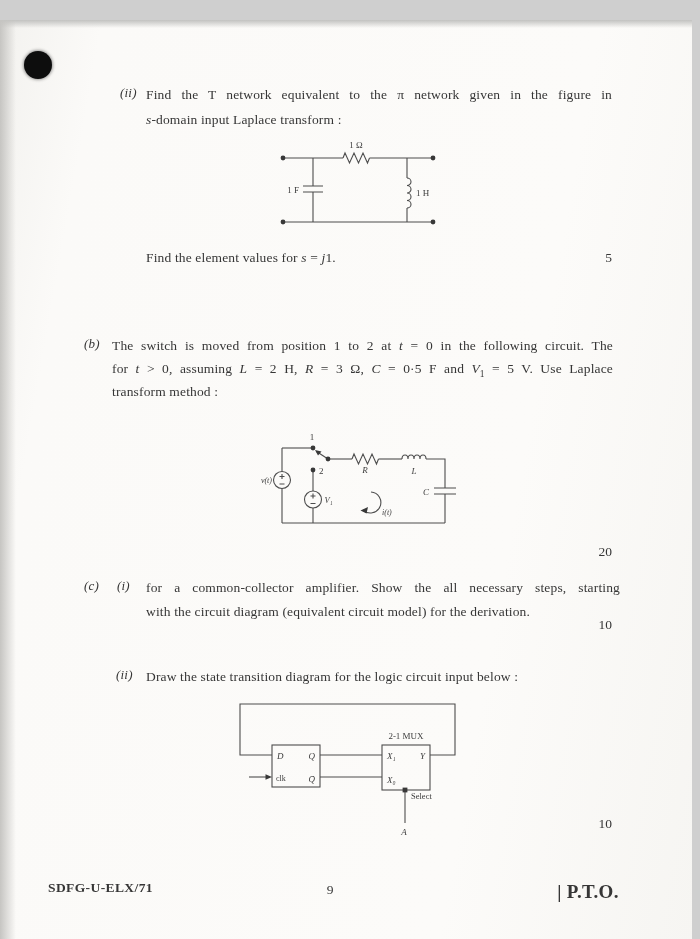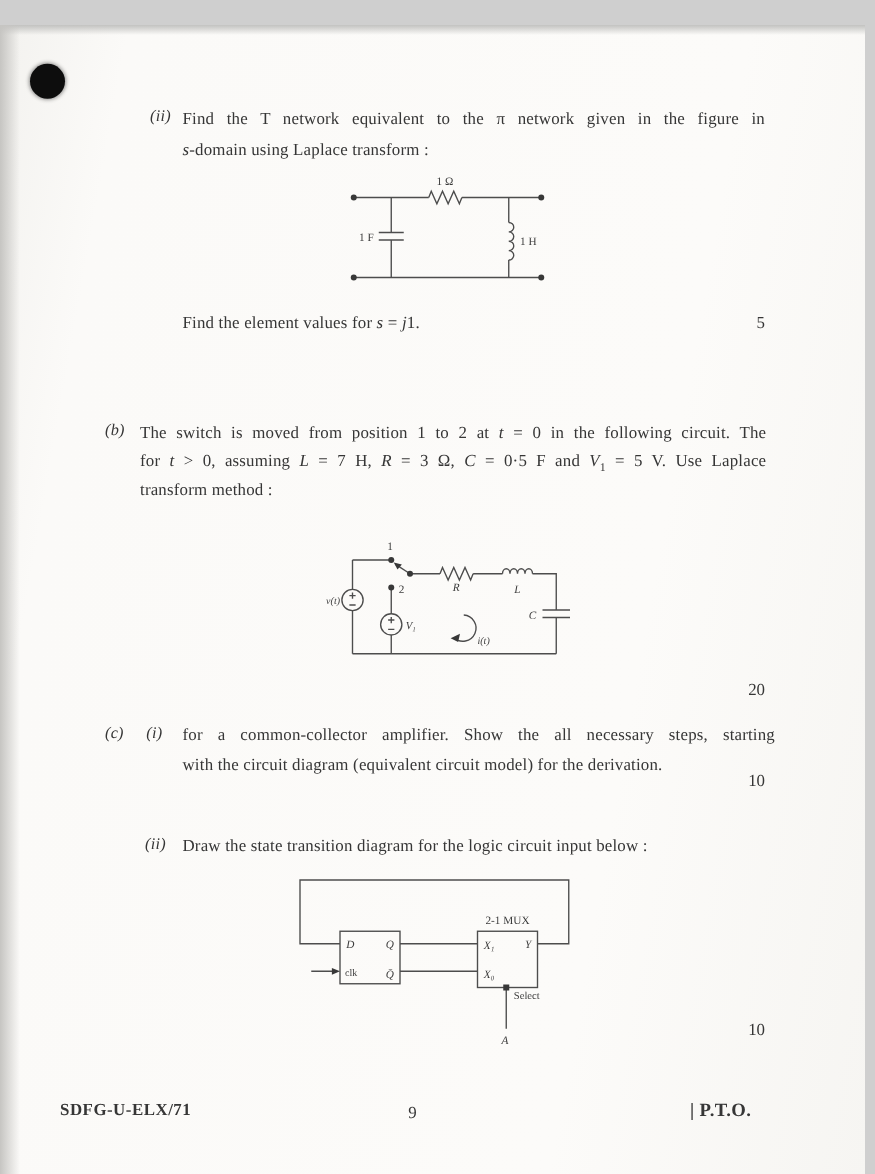--- a/index.html
+++ b/index.html
@@ -17,35 +17,35 @@
   .qlabel{position:absolute;font-style:italic;font-size:13px;letter-spacing:.2px;}
   .para{position:absolute;font-size:13.5px;letter-spacing:.15px;}
   .para .line:not(:last-child){text-align:justify;text-align-last:justify;}
   .rich{position:absolute;font-size:13.5px;letter-spacing:.15px;}
   sub{font-size:9.5px;line-height:0;letter-spacing:0;}
   sub.it{font-style:italic;}
   .mark{position:absolute;left:570px;width:42px;text-align:right;font-size:13.5px;}
   .circuit{position:absolute;}
   .footer-code{position:absolute;left:48px;top:860px;font-size:13.5px;font-weight:bold;letter-spacing:.4px;text-align:center;}
   .footer-page{position:absolute;left:320px;top:862px;width:20px;text-align:center;font-size:13.5px;}
-  .footer-pto{position:absolute;left:552px;top:861px;width:72px;text-align:left;font-size:15px;font-weight:bold;letter-spacing:.3px;}
+  .footer-pto{position:absolute;left:552px;top:861px;width:72px;text-align:center;font-size:19px;font-weight:bold;letter-spacing:.3px;}
   svg text{font-family:"Liberation Serif",serif;fill:#3c3c3c;}
 </style>
 </head>
 <body>
 
 <div class="page">
   <div class="edge-top"></div>
   <div class="edge-left"></div>
   <div class="punch"></div>
 
   <span class="qlabel" style="left:120px;top:65px">(ii)</span>
   <div class="para" style="left:146px;top:63px;width:466px;line-height:24.5px">
       <div class="line"><span>Find the T network equivalent to the π network given in the figure in</span></div>
-      <div class="line"><i>s</i><span>-domain using Laplace transform :</span></div>
+      <div class="line"><i>s</i><span>-domain input Laplace transform :</span></div>
     </div>
 
   <svg class="circuit" style="left:252px;top:116px" width="218" height="96" viewBox="0 0 218 96">
     <g stroke="#4d4d4d" stroke-width="1.1" fill="none">
       <path d="M31,22 H91"></path>
       <path d="M91,22 l2,-5 l4.5,10 l4.5,-10 l4.5,10 l4.5,-10 l4.5,10 l2,-5"></path>
       <path d="M117.5,22 H181"></path>
       <path d="M31,86 H181"></path>
       <path d="M61,22 V50 M61,56 V86"></path>
       <path d="M51,50 H71 M51,56 H71"></path>
@@ -64,21 +64,21 @@
       <text x="164" y="60">1 H</text>
     </g>
   </svg>
 
   <span class="rich" style="left:146px;top:230px"><span>Find the element values for </span><i>s</i><span> = </span><i>j</i><span>1.</span></span>
   <span class="mark" style="top:230px">5</span>
 
   <span class="qlabel" style="left:84px;top:316px">(b)</span>
   <div class="para" style="left:112px;top:314px;width:501px;line-height:23.2px">
       <div class="line"><span>The switch is moved from position 1 to 2 at </span><i>t</i><span> = 0 in the following circuit. The</span></div>
-      <div class="line"><span>for </span><i>t</i><span> &gt; 0, assuming </span><i>L</i><span> = 7 H, </span><i>R</i><span> = 3 Ω, </span><i>C</i><span> = 0·5 F and </span><i>V</i><sub>1</sub><span> = 5 V. Use Laplace</span></div>
+      <div class="line"><span>for </span><i>t</i><span> &gt; 0, assuming </span><i>L</i><span> = 2 H, </span><i>R</i><span> = 3 Ω, </span><i>C</i><span> = 0·5 F and </span><i>V</i><sub>1</sub><span> = 5 V. Use Laplace</span></div>
       <div class="line"><span>transform method :</span></div>
     </div>
 
   <svg class="circuit" style="left:258px;top:402px" width="215" height="112" viewBox="0 0 215 112">
     <g stroke="#4d4d4d" stroke-width="1.1" fill="none">
       <path d="M24,26 V49.5 M24,66.5 V101"></path>
       <path d="M24,26 H55"></path>
       <circle cx="24" cy="58" r="8.5"></circle>
       <path d="M21.5,54.5 H26.5 M24,52 V57 M21.5,62 H26.5"></path>
       <path d="M70,37 L58.5,29.5"></path>

